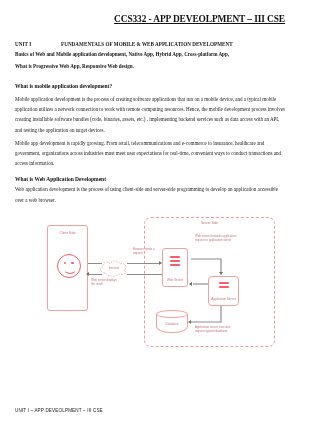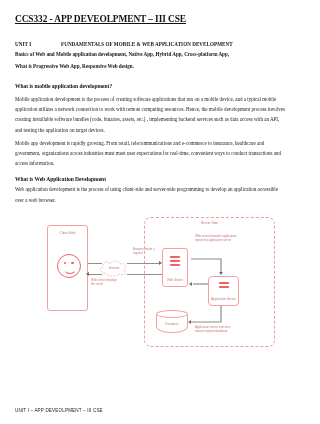--- a/index.html
+++ b/index.html
@@ -17,21 +17,21 @@
   }
   .page {
     position: absolute;
     inset: 0;
     padding: 0 15px;
     box-sizing: border-box;
   }
 
   
   .doc-title {
-    text-align: left;
+    text-align: right;
     font-weight: bold;
     font-size: 9.4px;
     letter-spacing: -0.1px;
     text-decoration: underline;
     margin-top: 14px;
     margin-bottom: 0;
     color: #111;
   }
 
   

